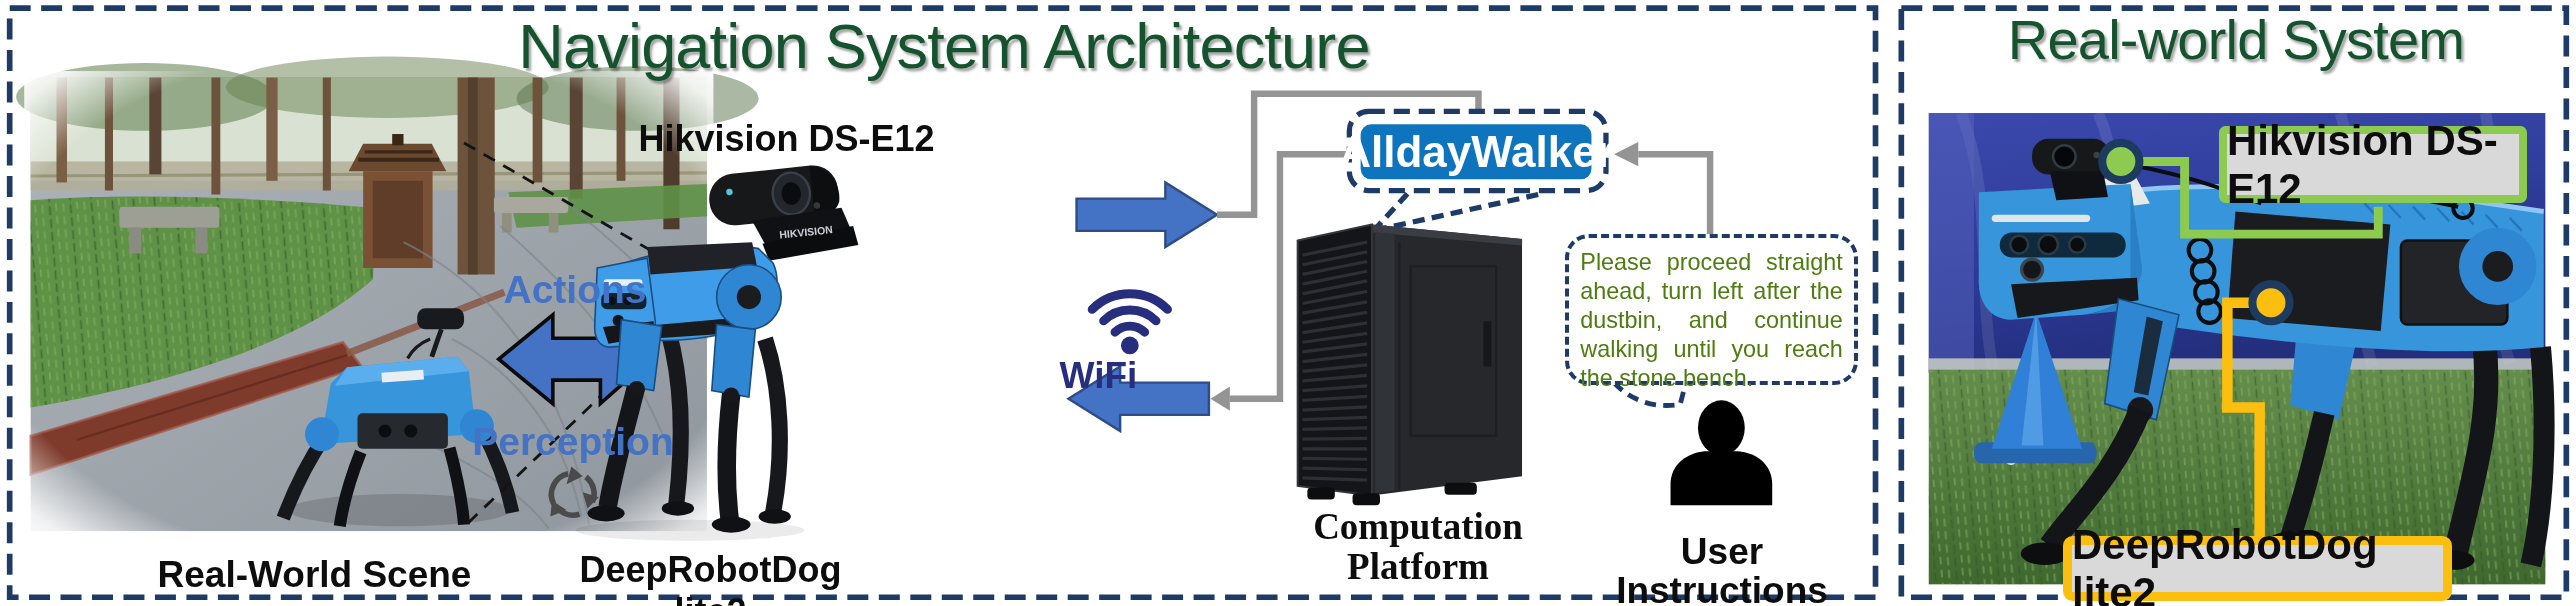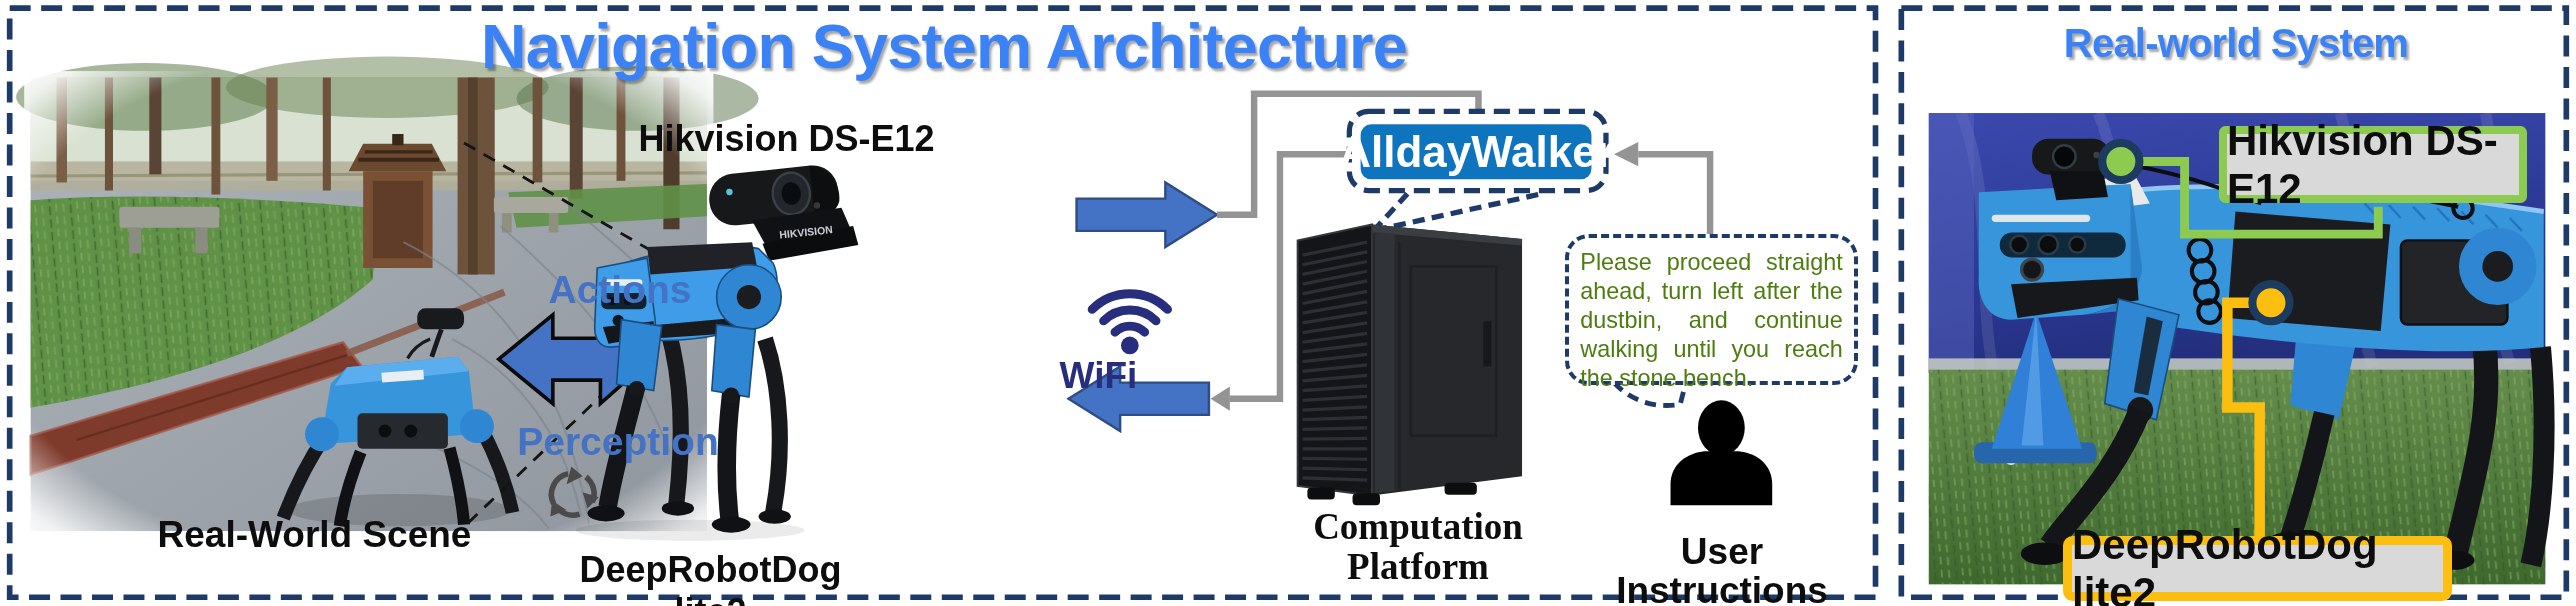--- a/index.html
+++ b/index.html
@@ -1,23 +1,23 @@
 <!DOCTYPE html>
 <html style="font-size:13px"><head>
 <meta charset="utf-8">
 <style>
   html,body{margin:0;padding:0;background:#fff;}
   #canvas{position:relative;width:2576px;height:607px;background:#ffffff;overflow:hidden;
           font-family:"Liberation Sans","DejaVu Sans",sans-serif;}
   .abs{position:absolute;}
   .ctr{display:flex;align-items:center;justify-content:center;text-align:center;}
-  .big-title{font-weight:700;color:#3b82f6;letter-spacing:-0.8px;
+  .big-title{font-weight:400;color:#14532d;letter-spacing:-0.8px;
              text-shadow:2.4px 3.2px 2.4px rgba(0,0,0,0.35);white-space:nowrap;}
   .lbl{font-weight:800;color:#0d0d0d;}
-  .blue-lbl{font-weight:800;color:#4472c4;margin-left:45px;}
+  .blue-lbl{font-weight:800;color:#4472c4;}
   .wifi-lbl{font-weight:800;color:#272e7d;}
   .module-text{font-weight:800;color:#ffffff;}
   .speech{border:4.8px dashed #1e3a66;border-radius:24px;background:#ffffff;
           color:#4d7c0f;font-size:23.4px;line-height:1.24;text-align:justify;
           padding:9.7px 11.3px;box-sizing:border-box;}
   .callout{box-sizing:border-box;background:#d9d9d9;display:flex;align-items:center;
            justify-content:center;font-weight:800;color:#0d0d0d;}
   .callout.green{border:8px solid #8ccb4f;border-radius:6.5px;}
   .callout.yellow{border:9.7px solid #fcbf10;border-radius:9.7px;}
   svg{display:block;}
@@ -354,29 +354,29 @@
 
     <path d="M2652,200 L2707,200 L2707,290 L2947,290 L2947,256" fill="none" stroke="#8ccb4f" stroke-width="11"></path>
     <circle cx="2628" cy="200" r="23" fill="#8ccb4f" stroke="#1d3b5e" stroke-width="10"></circle>
     <path d="M2792,375 L2760,375 L2760,505 L2800,505 L2800,668" fill="none" stroke="#fcbf10" stroke-width="13"></path>
     <circle cx="2814" cy="375" r="23" fill="#fcbf10" stroke="#1d3b5e" stroke-width="10"></circle>
   </g>
 </svg>
 
 <div class="abs big-title ctr" style="left:16px;top:9.7px;width:1856px;font-size:63px;">Navigation System Architecture</div>
 
-<div class="abs big-title ctr" style="left:1905px;top:21px;width:662px;font-size:40px;">Real-world System</div>
+<div class="abs big-title ctr" style="left:1905px;top:7px;width:662px;font-size:56px;">Real-world System</div>
 
 <div class="abs lbl ctr" style="left:621px;top:118px;width:331px;font-size:36px;">Hikvision DS-E12</div>
 
 <div class="abs blue-lbl ctr" style="left:476px;top:268px;width:198px;font-size:39px;">Actions</div>
 
 <div class="abs blue-lbl ctr" style="left:444px;top:420px;width:258px;font-size:39px;">Perception</div>
 
-<div class="abs lbl ctr" style="left:129px;top:514px;width:371px;font-size:37px;text-align:right;">Real-World Scene</div>
+<div class="abs lbl ctr" style="left:129px;top:554px;width:371px;font-size:37px;text-align:right;">Real-World Scene</div>
 
 <div class="abs lbl ctr" style="left:549px;top:549px;width:323px;font-size:36px;">DeepRobotDog lite2</div>
 
 <div class="abs wifi-lbl ctr" style="left:1038px;top:355px;width:121px;font-size:37px;">WiFi</div>
 
 <div class="abs module-text ctr" style="left:1361px;top:124px;width:231px;height:55px;font-size:44px;">AlldayWalker</div>
 
 <div class="abs lbl ctr" style="left:1287px;top:507px;width:262px;font-size:37px;line-height:1.08;font-family:Liberation Serif, serif;">Computation Platform</div>
 
 <div class="abs speech" style="left:1565px;top:234px;width:293px;height:151px;">Please proceed straight ahead, turn left after the dustbin, and continue walking until you reach the stone bench.</div>

